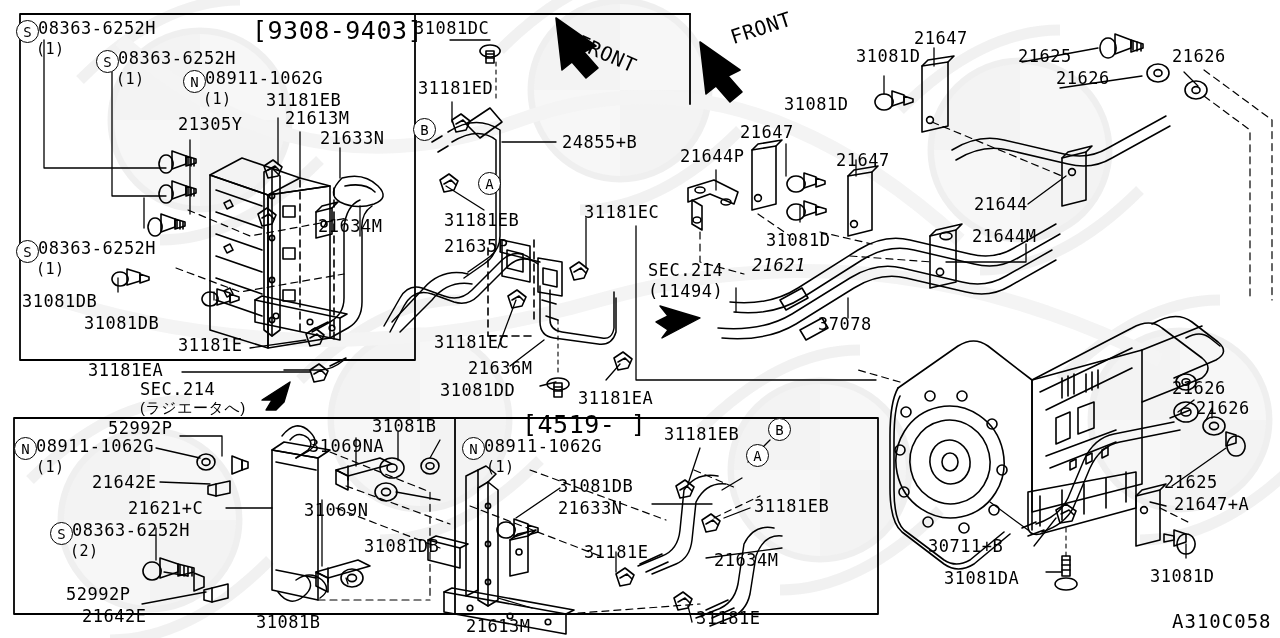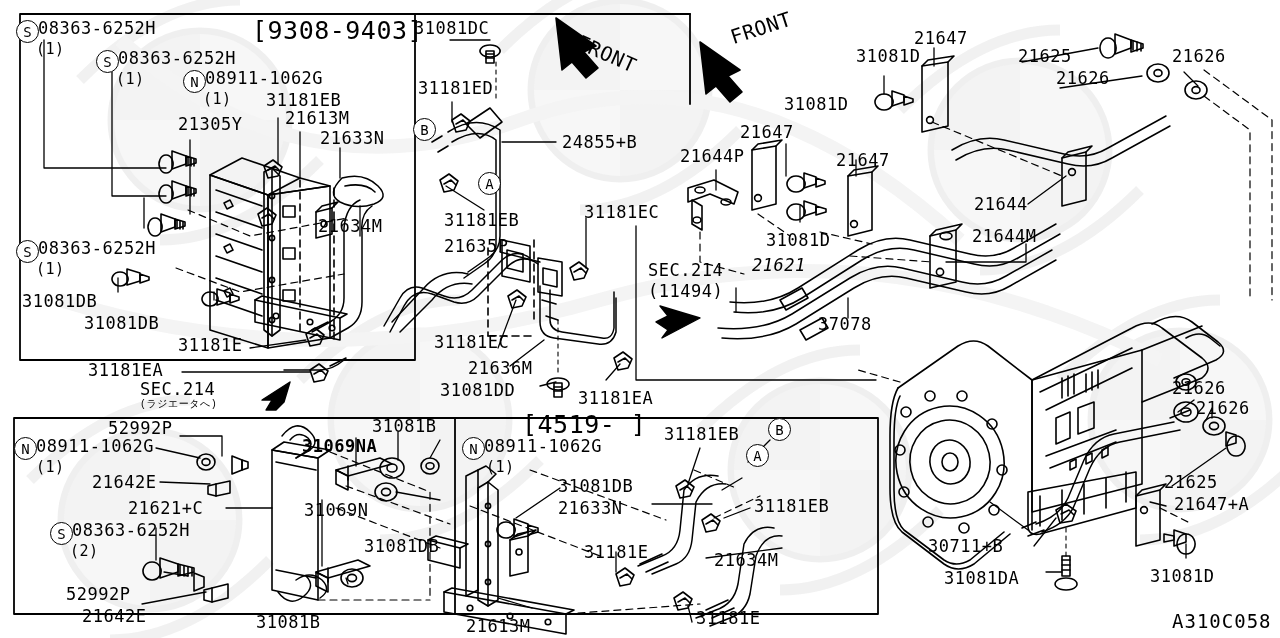--- a/index.html
+++ b/index.html
@@ -6,21 +6,21 @@
   body{font-family:"DejaVu Sans Mono","Liberation Mono",monospace;}
   #stage{position:relative;width:1280px;height:638px;background:#fff;overflow:hidden;}
   svg.layer{position:absolute;left:0;top:0;width:1280px;height:638px;}
   .lbl{position:absolute;font-family:"DejaVu Sans Mono","Liberation Mono",monospace;
        font-size:17px;color:#000;white-space:nowrap;letter-spacing:0.5px;line-height:1;}
   .lbl.sm{font-size:15px;}
   .lbl.big{font-size:25px;}
   .circ{position:absolute;border:1.6px solid #000;border-radius:50%;
         width:21px;height:21px;display:flex;align-items:center;justify-content:center;
         font-family:"DejaVu Sans Mono","Liberation Mono",monospace;font-size:14px;background:#fff;}
-  .jp{font-family:Liberation Mono, monospace;font-size:10px;}
+  .jp{font-family:Liberation Sans, sans-serif;font-size:15px;}
   .code{position:absolute;font-size:19px;letter-spacing:1px;}
 </style>
 </head>
 <body>
 
 <div id="stage">
 
   <svg class="layer" viewBox="0 0 1280 638">
     <defs>
       <g id="wm-rose">
@@ -754,21 +754,21 @@
 
   <div class="lbl" style="left:36px;top:438px;"><span>08911-1062G</span></div>
   <div class="lbl sm" style="left:36px;top:460px;"><span>(1)</span></div>
   <div class="lbl" style="left:108px;top:420px;"><span>52992P</span></div>
   <div class="lbl" style="left:92px;top:474px;"><span>21642E</span></div>
   <div class="lbl" style="left:128px;top:500px;"><span>21621+C</span></div>
   <div class="lbl" style="left:72px;top:522px;"><span>08363-6252H</span></div>
   <div class="lbl sm" style="left:70px;top:544px;"><span>(2)</span></div>
   <div class="lbl" style="left:66px;top:586px;"><span>52992P</span></div>
   <div class="lbl" style="left:82px;top:608px;"><span>21642E</span></div>
-  <div class="lbl" style="left:302px;top:438px;font-weight:bold;"><span>31069NA</span></div>
+  <div class="lbl" style="left:309px;top:438px;"><span>31069NA</span></div>
   <div class="lbl" style="left:304px;top:502px;"><span>31069N</span></div>
   <div class="lbl" style="left:372px;top:418px;"><span>31081B</span></div>
   <div class="lbl" style="left:256px;top:614px;"><span>31081B</span></div>
   <div class="lbl" style="left:364px;top:538px;"><span>31081DB</span></div>
 
   <div class="lbl big" style="left:522px;top:412px;"><span>[4519-        ]</span></div>
   <div class="lbl" style="left:484px;top:438px;"><span>08911-1062G</span></div>
   <div class="lbl sm" style="left:486px;top:460px;"><span>(1)</span></div>
   <div class="lbl" style="left:558px;top:478px;"><span>31081DB</span></div>
   <div class="lbl" style="left:558px;top:500px;"><span>21633N</span></div>

